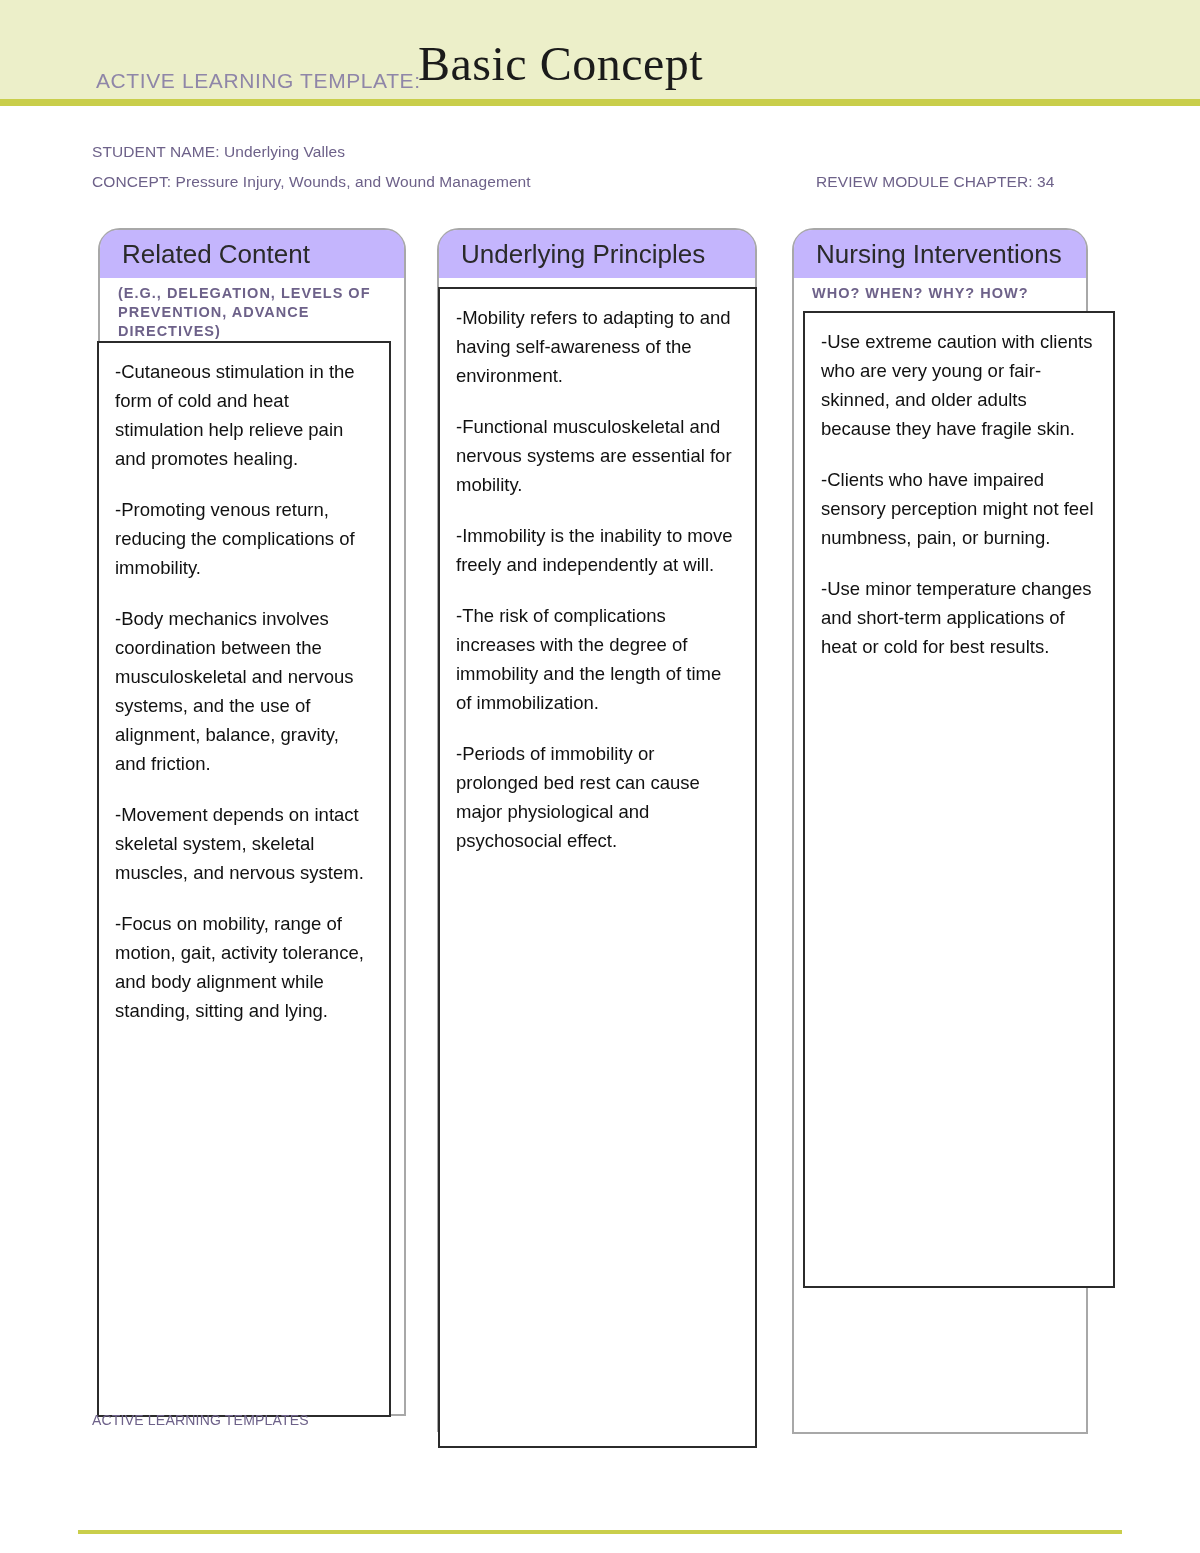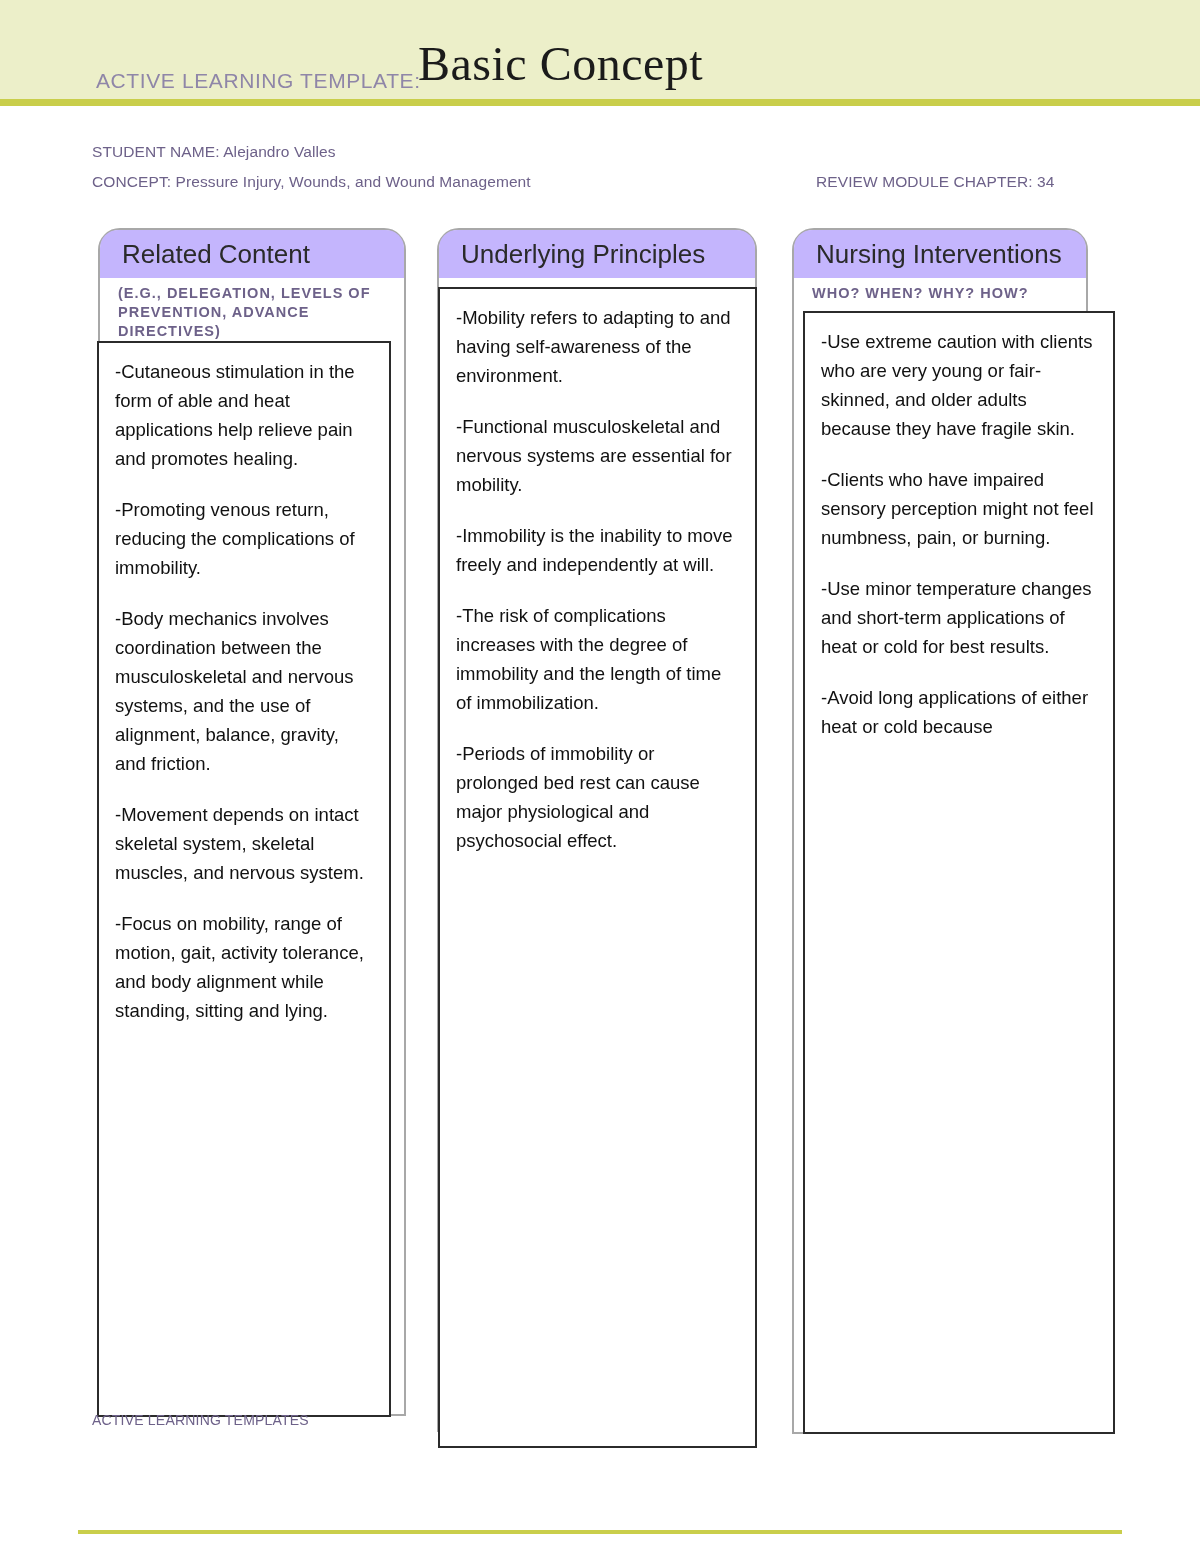--- a/index.html
+++ b/index.html
@@ -100,21 +100,21 @@
   .answer-box {
     position: absolute;
     background: #ffffff;
     border: 2px solid #2b2b2b;
     box-sizing: border-box;
     padding: 14px 16px 10px 16px;
     overflow: hidden;
   }
   #box-related    { left: 97px;  top: 341px; width: 294px; height: 1076px; }
   #box-principles { left: 438px; top: 271px; width: 319px; height: 1161px; margin-top: 16px; }
-  #box-nursing    { left: 803px; top: 311px; width: 312px; height: 1123px; }
+  #box-nursing    { left: 803px; top: 311px; width: 312px; height: 977px; }
 
   .answer-box p {
     margin: 0 0 22px 0;
     font-size: 18.5px;
     line-height: 29px;
     color: #111111;
     font-family: "Liberation Sans", sans-serif;
   }
   .answer-box p:last-child { margin-bottom: 0; }
 
@@ -138,31 +138,31 @@
   }
 </style>
 </head>
 <body>
 
 <div id="header-band"></div>
 <div id="header-rule"></div>
 <div id="template-kicker">ACTIVE LEARNING TEMPLATE:</div>
 <div id="doc-title">Basic Concept</div>
 
-<div class="meta-line" id="student-name-line">STUDENT NAME: Alejandro Valles</div>
+<div class="meta-line" id="student-name-line">STUDENT NAME: Underlying Valles</div>
 <div class="meta-line" id="concept-line">CONCEPT: Pressure Injury, Wounds, and Wound Management</div>
 <div class="meta-line" id="review-chapter-line">REVIEW MODULE CHAPTER: 34</div>
 
 <div class="card" id="card-related">
   <div class="card-header">Related Content</div>
   <div class="card-sub">(E.G., DELEGATION, LEVELS OF PREVENTION, ADVANCE DIRECTIVES)</div>
 </div>
 
 <div class="answer-box" id="box-related">
-  <p>-Cutaneous stimulation in the form of able and heat applications help relieve pain and promotes healing.</p>
+  <p>-Cutaneous stimulation in the form of cold and heat stimulation help relieve pain and promotes healing.</p>
   <p>-Promoting venous return, reducing the complications of immobility.</p>
   <p>-Body mechanics involves coordination between the musculoskeletal and nervous systems, and the use of alignment, balance, gravity, and friction.</p>
   <p>-Movement depends on intact skeletal system, skeletal muscles, and nervous system.</p>
   <p>-Focus on mobility, range of motion, gait, activity tolerance, and body alignment while standing, sitting and lying.</p>
 </div>
 
 <div class="card" id="card-principles">
   <div class="card-header">Underlying Principles</div>
 </div>
 
@@ -176,17 +176,16 @@
 
 <div class="card" id="card-nursing">
   <div class="card-header">Nursing Interventions</div>
   <div class="card-sub">WHO? WHEN? WHY? HOW?</div>
 </div>
 
 <div class="answer-box" id="box-nursing">
   <p>-Use extreme caution with clients who are very young or fair-skinned, and older adults because they have fragile skin.</p>
   <p>-Clients who have impaired sensory perception might not feel numbness, pain, or burning.</p>
   <p>-Use minor temperature changes and short-term applications of heat or cold for best results.</p>
-  <p>-Avoid long applications of either heat or cold because</p>
 </div>
 
 <div id="footer-label">ACTIVE LEARNING TEMPLATES</div>
 <div id="footer-rule"></div>
 
 </body></html>

